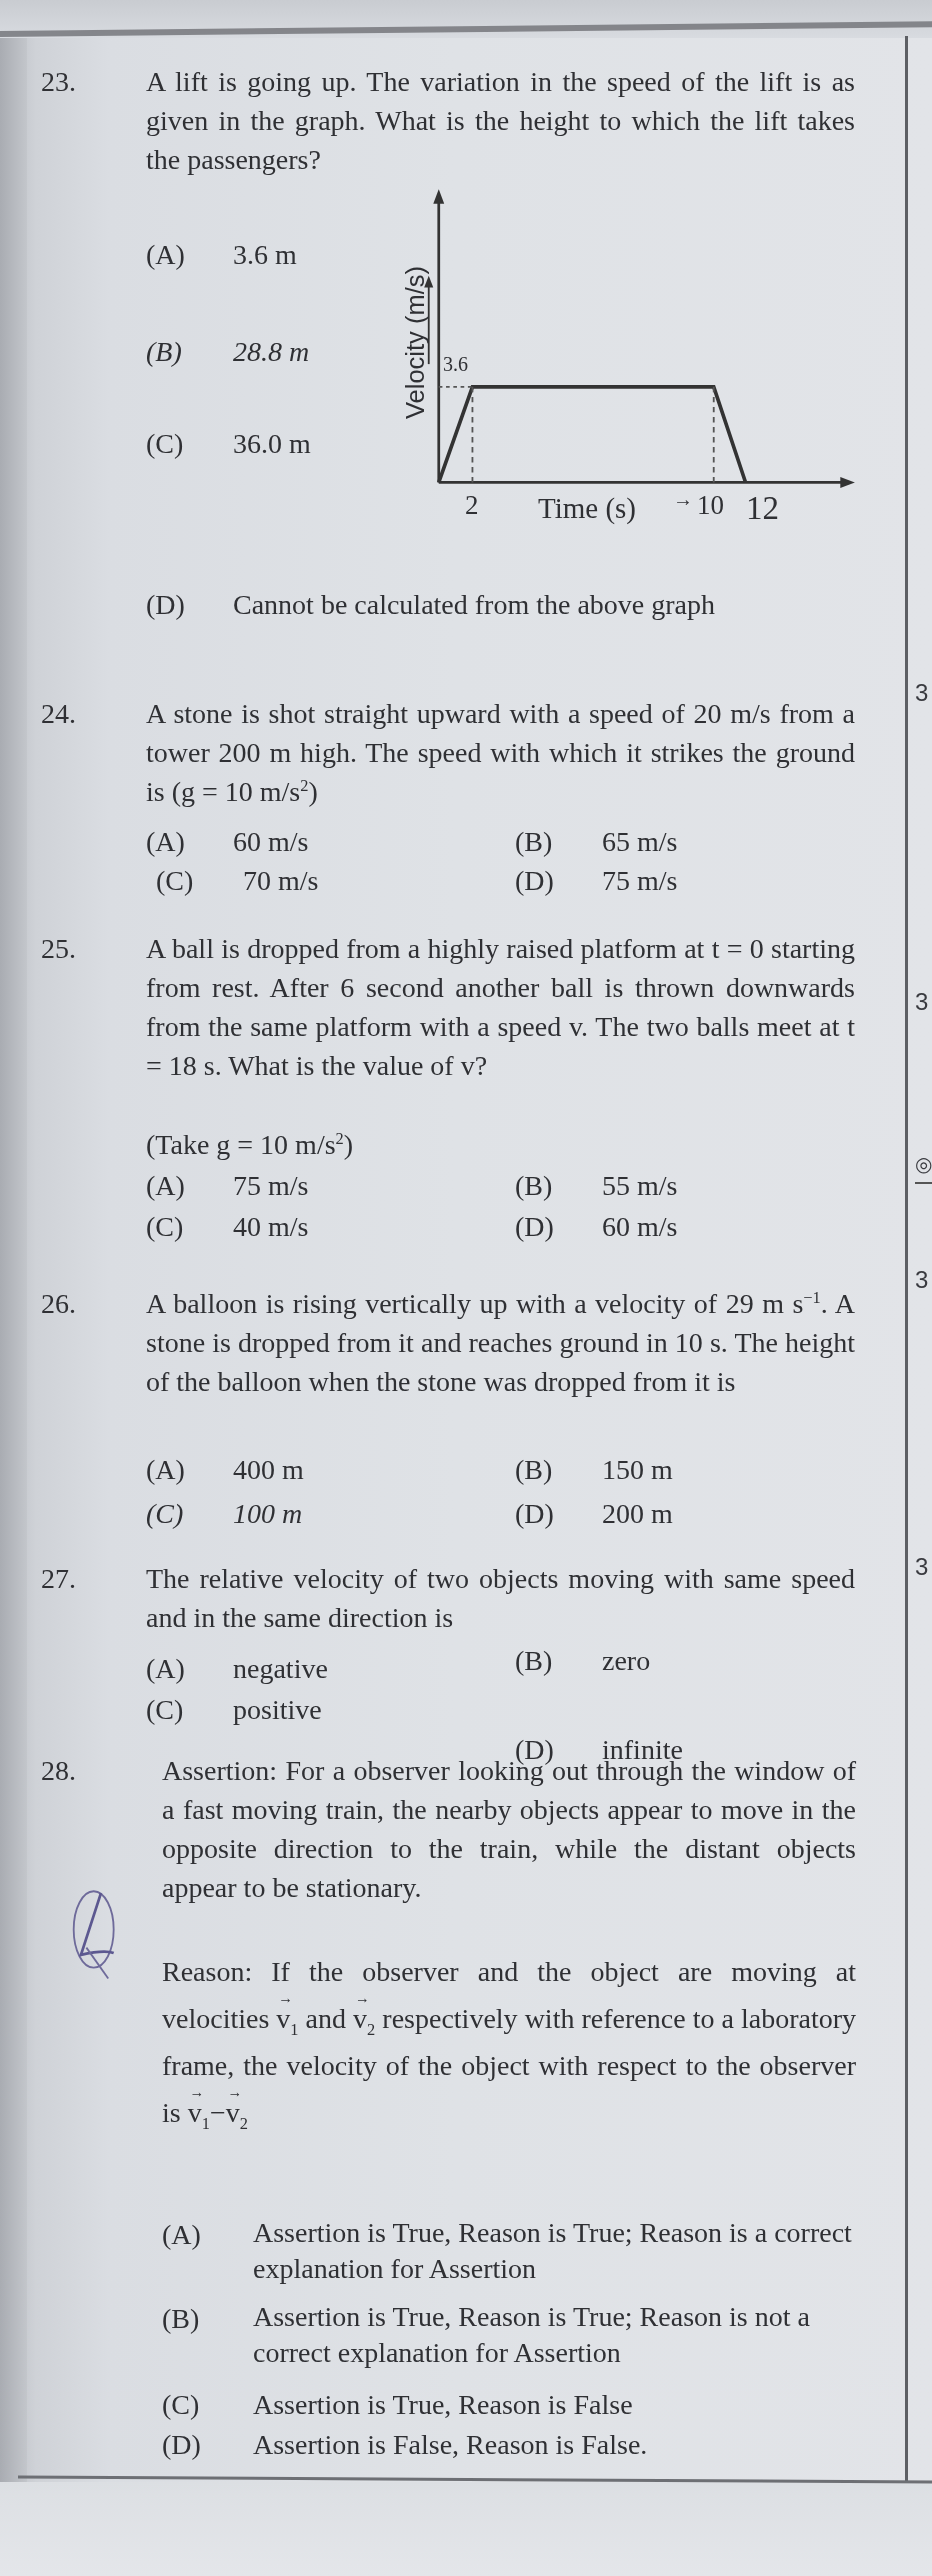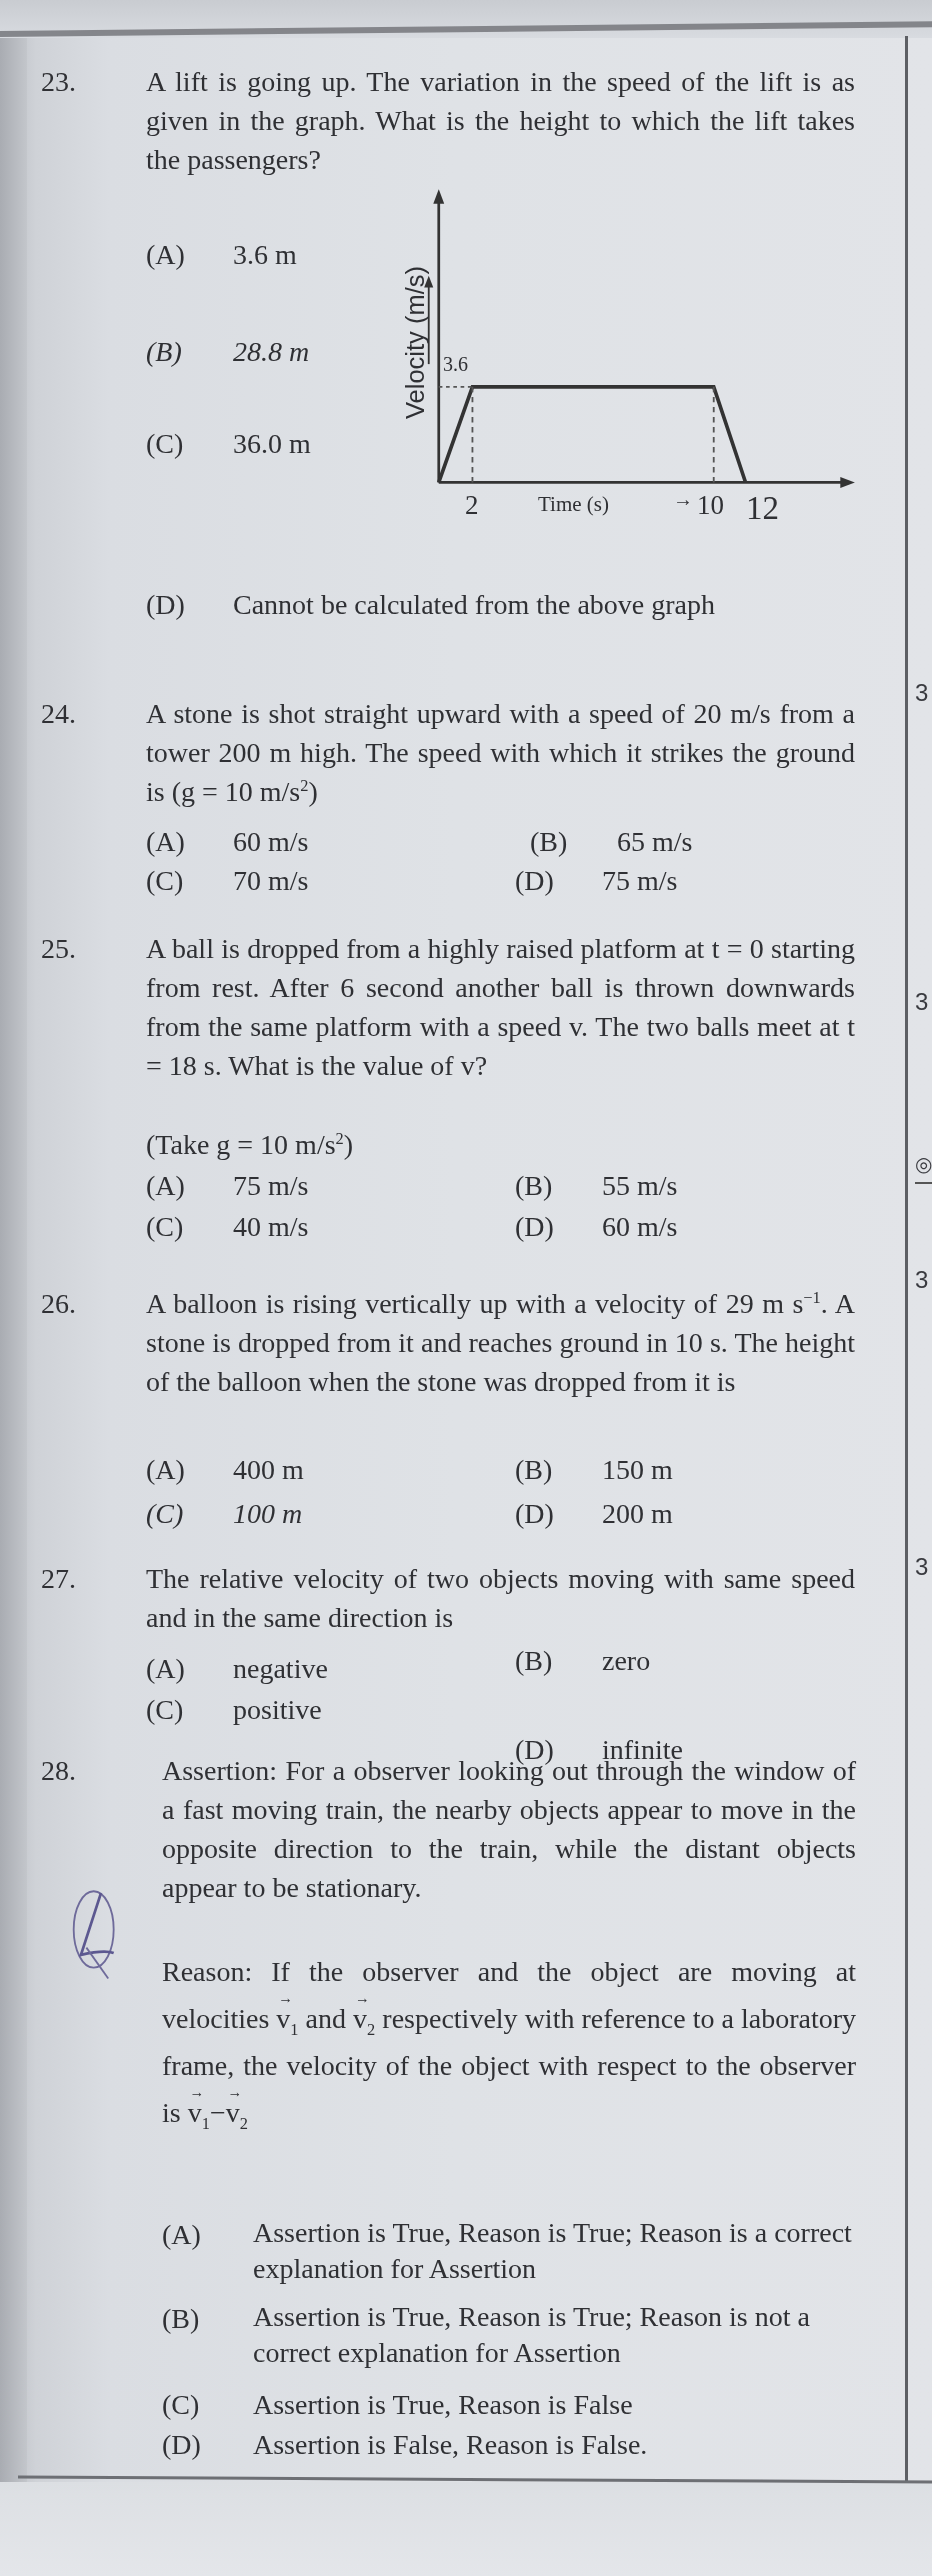--- a/index.html
+++ b/index.html
@@ -57,37 +57,37 @@
     <polyline points="61,330 98,225 363,225 398,330" fill="none" stroke="#333" stroke-width="4"></polyline>
     <line x1="61" y1="225" x2="98" y2="225" stroke="#555" stroke-width="2" stroke-dasharray="4,4"></line>
     <line x1="98" y1="225" x2="98" y2="330" stroke="#555" stroke-width="2" stroke-dasharray="6,5"></line>
     <line x1="363" y1="225" x2="363" y2="330" stroke="#555" stroke-width="2" stroke-dasharray="6,5"></line>
     <line x1="50" y1="200" x2="50" y2="110" stroke="#333" stroke-width="2"></line>
     <polygon points="50,103 45,116 55,116" fill="#333"></polygon>
   </svg>
   <div style="position:absolute; left:-77px; top:146px; width:219px; transform:rotate(-90deg); font-family:'Liberation Sans',sans-serif; font-size:25.5px; text-align:center;">Velocity (m/s)</div>
   <div style="position:absolute; left:60px; top:171px; font-size:20px;">3.6</div>
   <div style="position:absolute; left:82px; top:308px; font-size:27px;">2</div>
-  <div style="position:absolute; left:155px; top:310px; font-size:21px;">Time (s)</div>
+  <div style="position:absolute; left:155px; top:310px; font-size:29px;">Time (s)</div>
   <div style="position:absolute; left:290px; top:306px; font-size:20px;">→</div>
   <div style="position:absolute; left:314px; top:308px; font-size:27px;">10</div>
   <div style="position:absolute; left:363px; top:308px; font-size:33px;">12</div>
 </div>
 
 <div class="opt" style="left:146px; top:585px; width:710px;">
   <span class="lab" style="vertical-align:top;">(D)</span><span style="display:inline-block; width:619px; text-align:justify; text-align-last:left; vertical-align:top;">Cannot be calculated from the above graph</span>
 </div>
 
 <div class="q" style="top:694px;">
   <span class="qnum">24.</span>
   <div class="qtext"><span>A stone is shot straight upward with a speed of 20 m/s from a tower 200 m high. The speed with which it strikes the ground is (g = 10 m/s</span><sup>2</sup><span>)</span></div>
 </div>
 <div class="opt" style="left:146px; top:822px;"><span class="lab">(A)</span><span>60 m/s</span></div>
-<div class="opt" style="left:530px; top:822px;"><span class="lab">(B)</span><span>65 m/s</span></div>
-<div class="opt" style="left:146px; top:861px;"><span class="lab">(C)</span><span>70 m/s</span></div>
+<div class="opt" style="left:515px; top:822px;"><span class="lab">(B)</span><span>65 m/s</span></div>
+<div class="opt" style="left:156px; top:861px;"><span class="lab">(C)</span><span>70 m/s</span></div>
 <div class="opt" style="left:515px; top:861px;"><span class="lab">(D)</span><span>75 m/s</span></div>
 
 <div class="q" style="top:929px;">
   <span class="qnum">25.</span>
   <div class="qtext">A ball is dropped from a highly raised platform at t = 0 starting from rest. After 6 second another ball is thrown downwards from the same platform with a speed v. The two balls meet at t = 18 s. What is the value of v?</div>
 </div>
 <div class="opt" style="left:146px; top:1125px;"><span>(Take g = 10 m/s</span><sup>2</sup><span>)</span></div>
 <div class="opt" style="left:146px; top:1166px;"><span class="lab">(A)</span><span>75 m/s</span></div>
 <div class="opt" style="left:515px; top:1166px;"><span class="lab">(B)</span><span>55 m/s</span></div>
 <div class="opt" style="left:146px; top:1207px;"><span class="lab">(C)</span><span>40 m/s</span></div>

